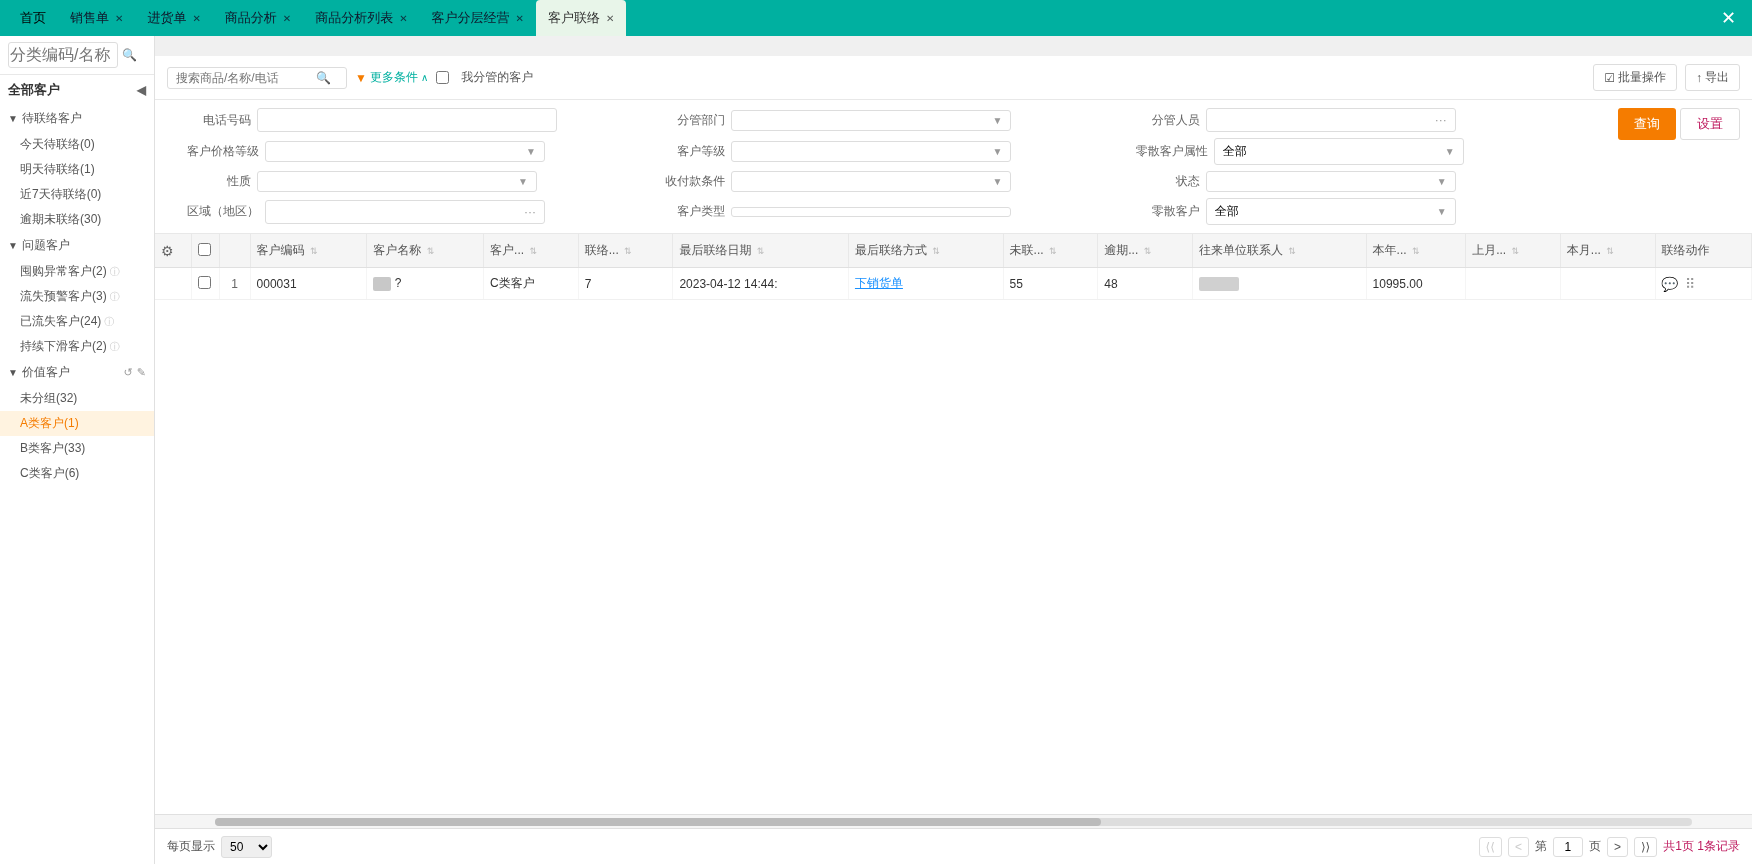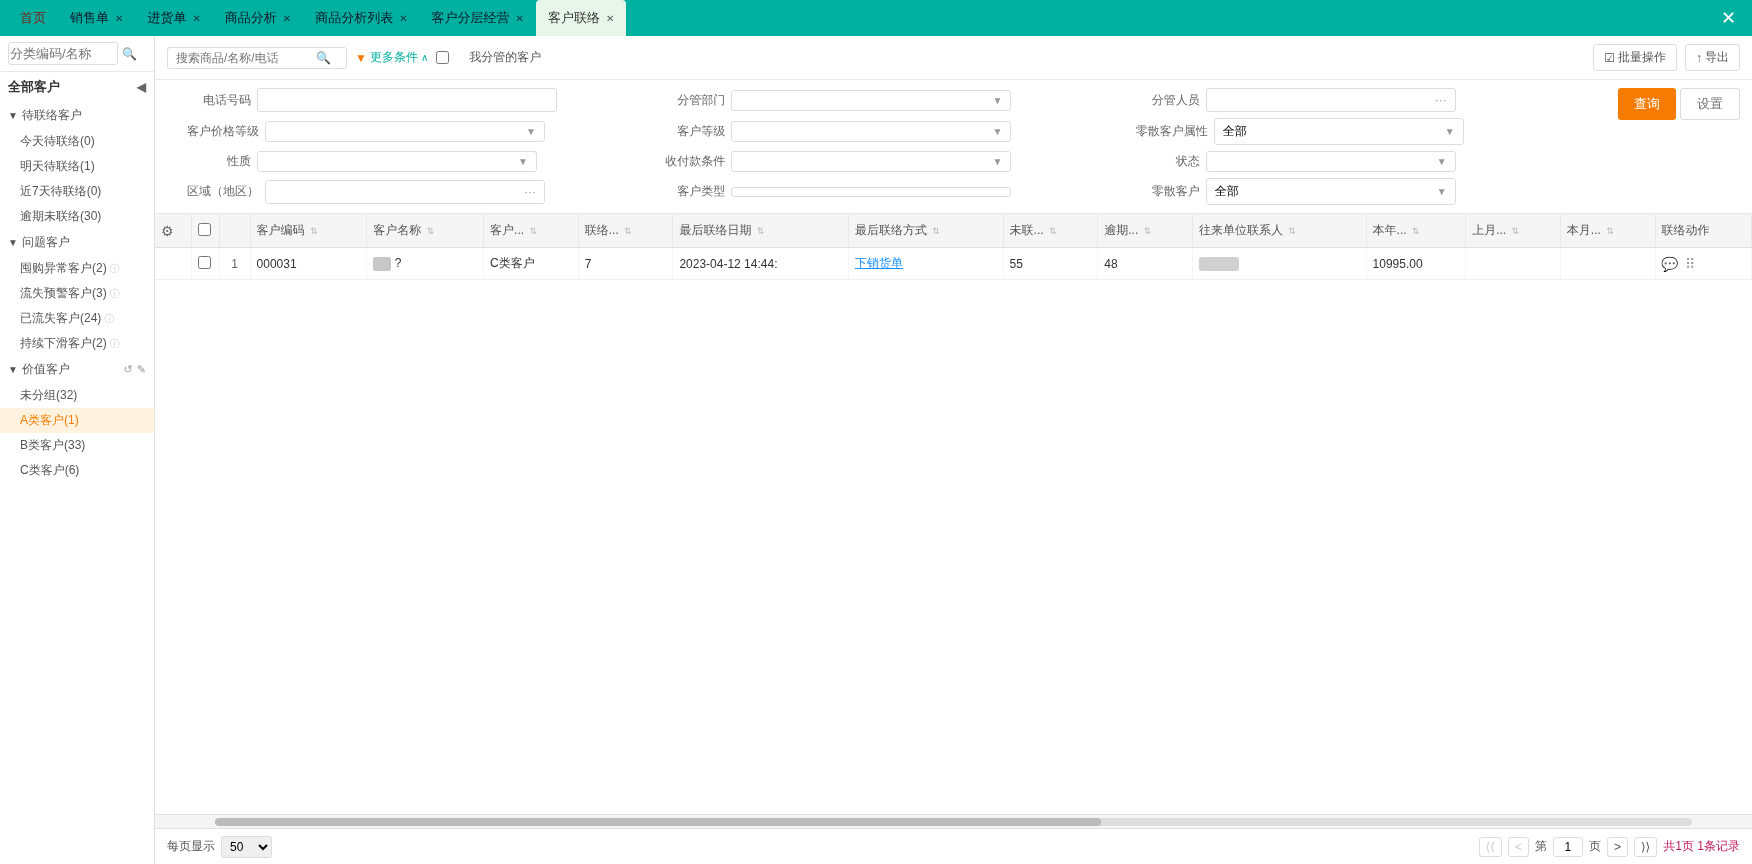--- a/index.html
+++ b/index.html
@@ -3,73 +3,73 @@
   <meta charset="utf-8">
   <style>
     * { margin: 0; padding: 0; box-sizing: border-box; }
     body { font-family: 'Microsoft YaHei', Arial, sans-serif; font-size: 12px; background: #f0f0f0; width: 1752px; height: 864px; overflow: hidden; }
 
     
     .top-nav { display: flex; align-items: center; background: #00b0a0; height: 36px; padding: 0 8px; }
     .nav-item { color: #0f172a; padding: 0 12px; height: 36px; display: flex; align-items: center; cursor: pointer; font-size: 13px; white-space: nowrap; }
     .nav-item .close-x { margin-left: 6px; font-size: 10px; opacity: 0.8; }
     .nav-item.active { background: #e8f5e9; color: #333; border-radius: 4px 4px 0 0; }
-    .nav-home { color: #7f1d1d; padding: 0 12px; height: 36px; display: flex; align-items: center; cursor: pointer; font-size: 13px; }
+    .nav-home { color: #000000; padding: 0 12px; height: 36px; display: flex; align-items: center; cursor: pointer; font-size: 13px; }
     .nav-spacer { flex: 1; }
     .nav-close-btn { color: white; font-size: 18px; cursor: pointer; padding: 0 8px; }
 
     
     .main-layout { display: flex; height: calc(864px - 36px); }
 
     
     .sidebar { width: 155px; background: white; border-right: 1px solid #e0e0e0; overflow-y: auto; flex-shrink: 0; }
     .sidebar-search { padding: 6px 8px; border-bottom: 1px solid #e8e8e8; display: flex; align-items: center; }
-    .sidebar-search input { border: 1px solid #ddd; border-radius: 3px; padding: 3px 1px; font-size: 13px; width: 110px; }
+    .sidebar-search input { border: 1px solid #ddd; border-radius: 3px; padding: 3px 1px; font-size: 16px; width: 110px; }
     .sidebar-search .s-icon { color: #999; margin-left: 4px; cursor: pointer; }
     .sidebar-all { display: flex; align-items: center; justify-content: space-between; font-weight: bold; font-size: 13px; color: #333; padding: 6px 8px; cursor: pointer; }
     .sidebar-all .collapse-icon { color: #666; font-size: 12px; }
 
     .sidebar-group-header { display: flex; align-items: center; padding: 5px 8px; color: #555; font-size: 12px; cursor: pointer; }
     .sidebar-group-header .arrow { margin-right: 4px; font-size: 10px; }
     .sidebar-item { padding: 4px 8px 4px 20px; color: #555; cursor: pointer; font-size: 12px; display: flex; align-items: center; justify-content: space-between; }
     .sidebar-item.active { background: #fff3e0; color: #f57c00; }
     .sidebar-item .item-info { display: flex; align-items: center; gap: 3px; }
     .sidebar-item .q-icon { color: #ccc; font-size: 10px; }
 
     .sidebar-value-group { display: flex; align-items: center; padding: 5px 8px; color: #555; font-size: 12px; }
     .sidebar-value-group .arrow { margin-right: 4px; font-size: 10px; }
     .sidebar-value-group .icons { margin-left: auto; display: flex; gap: 4px; color: #999; font-size: 11px; }
 
     
     .content { flex: 1; display: flex; flex-direction: column; overflow: hidden; }
 
     
-    .filter-bar { background: white; padding: 8px 12px; border-bottom: 1px solid #e8e8e8; display: flex; align-items: center; gap: 8px; }
+    .filter-bar { background: white; padding: 8px 12px; border-bottom: 1px solid #e8e8e8; display: flex; align-items: center; gap: 8px; margin-top: 20px; }
     .filter-search { display: flex; align-items: center; border: 1px solid #ddd; border-radius: 3px; padding: 3px 8px; width: 180px; }
     .filter-search input { border: none; outline: none; font-size: 12px; width: 140px; }
     .filter-more { display: flex; align-items: center; gap: 3px; color: #00b0a0; cursor: pointer; font-size: 12px; }
     .filter-more .funnel { color: #f57c00; }
-    .filter-my { display: flex; align-items: center; gap: 20px; font-size: 12px; color: #555; }
+    .filter-my { display: flex; align-items: center; gap: 12px; font-size: 12px; color: #555; }
     .filter-my input[type=checkbox] { cursor: pointer; }
     .filter-spacer { flex: 1; }
     .btn-batch { border: 1px solid #ddd; background: white; padding: 4px 10px; border-radius: 3px; cursor: pointer; font-size: 12px; color: #555; display: flex; align-items: center; gap: 3px; }
     .btn-export { border: 1px solid #ddd; background: white; padding: 4px 10px; border-radius: 3px; cursor: pointer; font-size: 12px; color: #555; display: flex; align-items: center; gap: 3px; }
 
     
     .adv-filters { background: white; padding: 8px 12px; border-bottom: 1px solid #e8e8e8; }
     .filter-row { display: flex; align-items: center; margin-bottom: 6px; gap: 0; }
     .filter-cell { display: flex; align-items: center; flex: 1; min-width: 0; }
     .filter-label { color: #666; font-size: 12px; white-space: nowrap; min-width: 70px; text-align: right; padding-right: 6px; }
     .filter-input { border: 1px solid #ddd; border-radius: 3px; padding: 4px 8px; font-size: 12px; flex: 1; min-width: 0; }
     .filter-select { border: 1px solid #ddd; border-radius: 3px; padding: 4px 8px; font-size: 12px; flex: 1; min-width: 0; background: white; display: flex; align-items: center; justify-content: space-between; cursor: pointer; }
     .filter-select .arrow { color: #999; font-size: 10px; }
     .filter-input-dots { border: 1px solid #ddd; border-radius: 3px; padding: 4px 8px; font-size: 12px; flex: 1; min-width: 0; display: flex; align-items: center; justify-content: space-between; }
     .filter-input-dots .dots { color: #999; }
     .btn-query { background: #f57c00; color: white; border: none; padding: 5px 16px; border-radius: 3px; cursor: pointer; font-size: 13px; height: 32px; }
-    .btn-settings { background: white; color: #737373; border: 1px solid #ddd; padding: 5px 16px; border-radius: 3px; cursor: pointer; font-size: 13px; height: 32px; }
+    .btn-settings { background: white; color: #be185d; border: 1px solid #ddd; padding: 5px 16px; border-radius: 3px; cursor: pointer; font-size: 13px; height: 32px; }
     .query-btns { display: flex; flex-direction: row; gap: 4px; margin-left: 8px; }
 
     
     .table-container { flex: 1; overflow: auto; background: white; }
     table { width: 100%; border-collapse: collapse; font-size: 12px; }
     thead tr { background: #f5f5f5; }
     th { padding: 8px 6px; text-align: left; border-bottom: 1px solid #e0e0e0; border-right: 1px solid #e8e8e8; color: #555; font-weight: normal; white-space: nowrap; font-size: 12px; position: relative; }
     th .sort-icon { color: #bbb; margin-left: 2px; font-size: 9px; }
     td { padding: 7px 6px; border-bottom: 1px solid #f0f0f0; border-right: 1px solid #f5f5f5; color: #333; white-space: nowrap; }
     .settings-th { width: 36px; }

